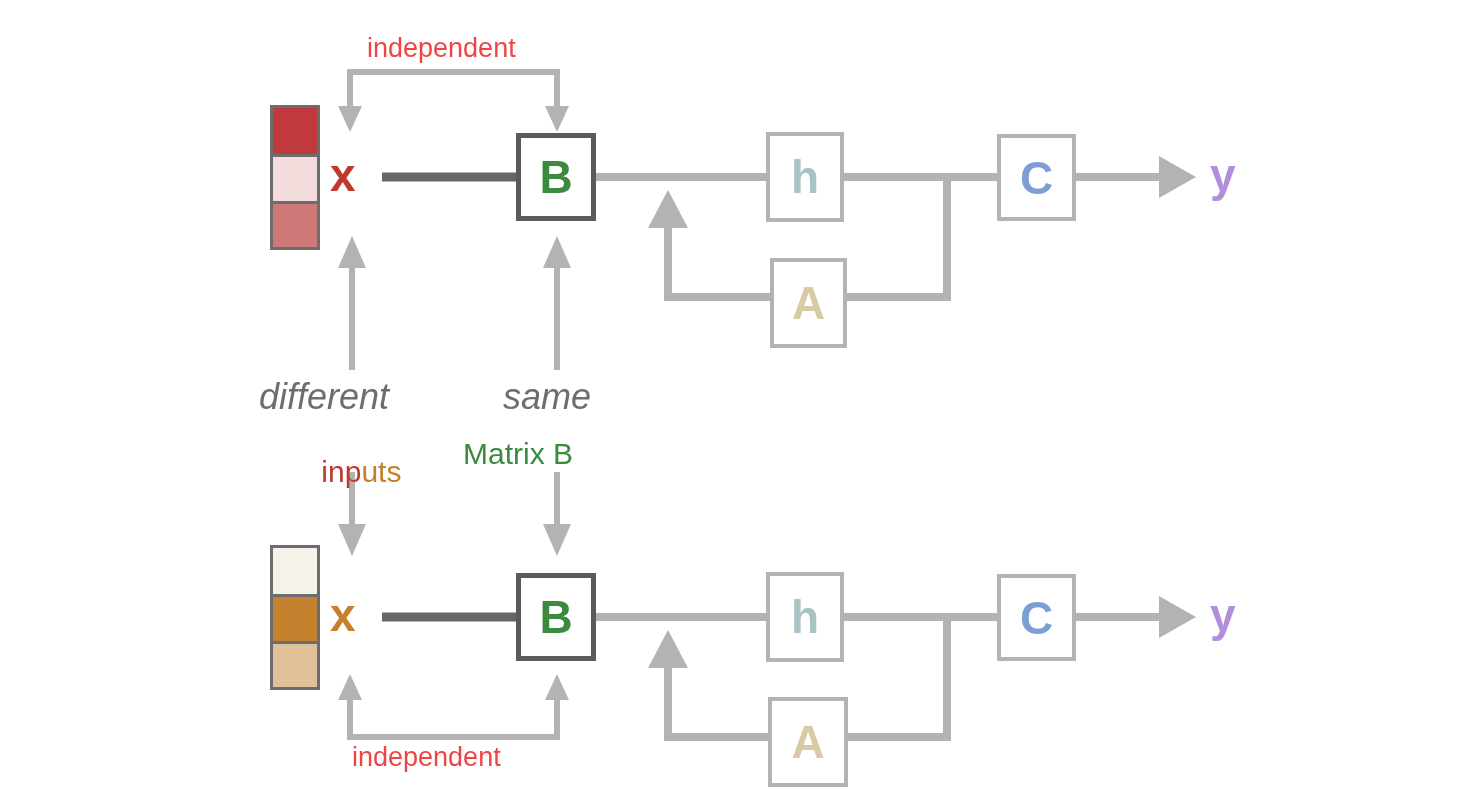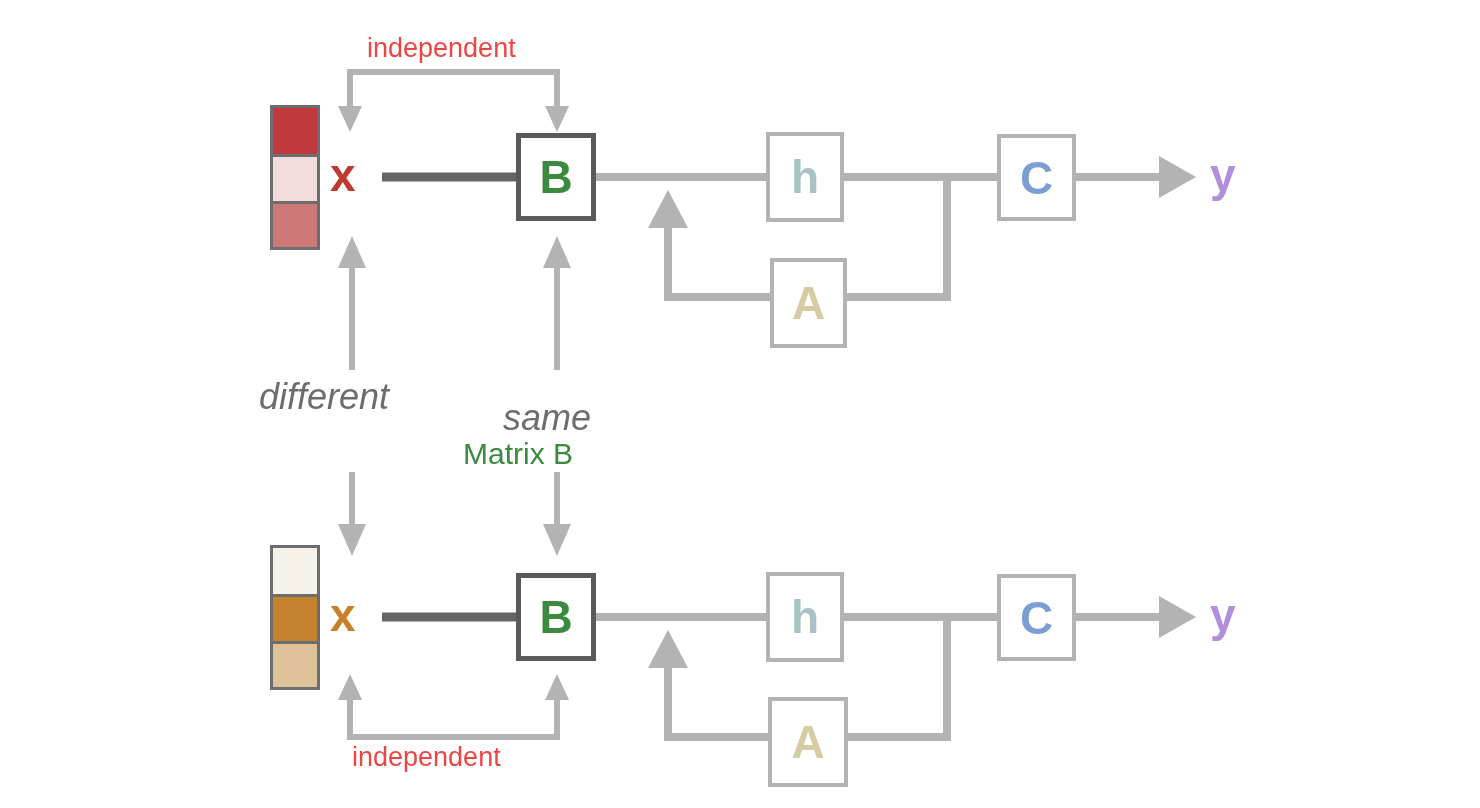--- a/index.html
+++ b/index.html
@@ -175,22 +175,25 @@
   <div class="node-box" style="left:997px; top:134px; width:79px; height:87px; border:4px solid #b3b3b3;">
     <span class="glyph glyph-box" style="color:#7b9fd4;">C</span>
   </div>
 
   <div class="txt glyph glyph-y" style="left:1210px; top:152px; color:#b18fdb;">y</div>
 
   <div class="txt lbl-independent" style="left:367px; top:35px;">independent</div>
 
   <div class="txt lbl-italic" style="left:259px; top:379px;">different</div>
 
-
-  <div class="txt lbl-italic" style="left:503px; top:379px;margin-top:21px;">same</div>
+  <div class="txt lbl-inputs" style="left:288px; top:427px;">
+    <span style="color:#c0392f;">inp</span><span style="color:#c87f2a;">uts</span>
+  </div>
+
+  <div class="txt lbl-italic" style="left:503px; top:379px;">same</div>
 
   <div class="txt lbl-matrixb" style="left:463px; top:427px;margin-top:12px;">Matrix B</div>
 
   <div class="swatch-stack" style="left:270px; top:545px; height:145px;">
     <div class="swatch" style="height:33.33%; background:#f7f2e9;"></div>
     <div class="swatch" style="height:33.33%; background:#c4822e;"></div>
     <div class="swatch" style="height:33.33%; background:#e0c29a;"></div>
   </div>
 
   <div class="txt glyph glyph-x" style="left:330px; top:592px; color:#c87f2a;">x</div>

